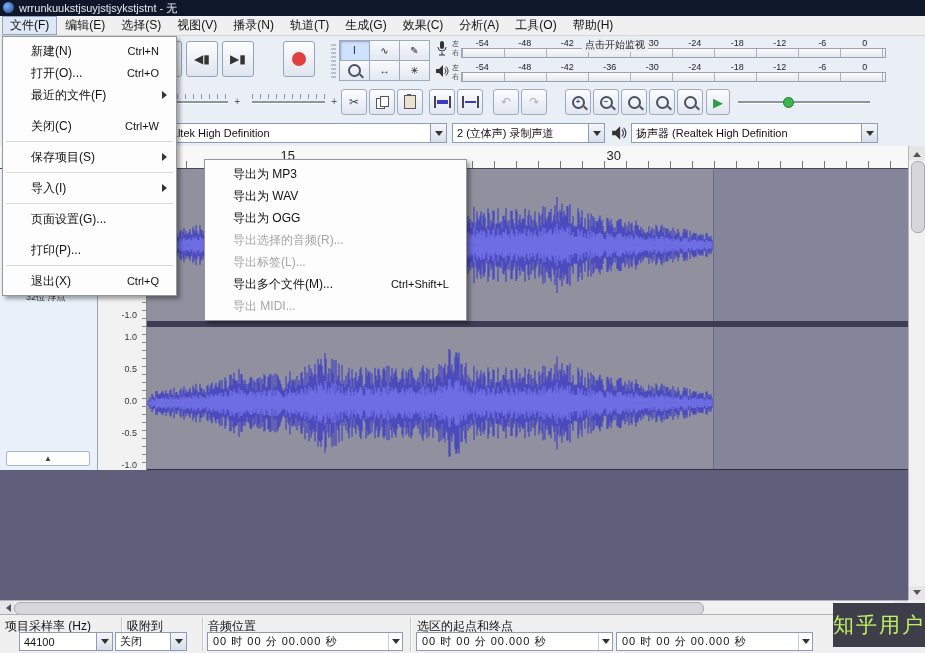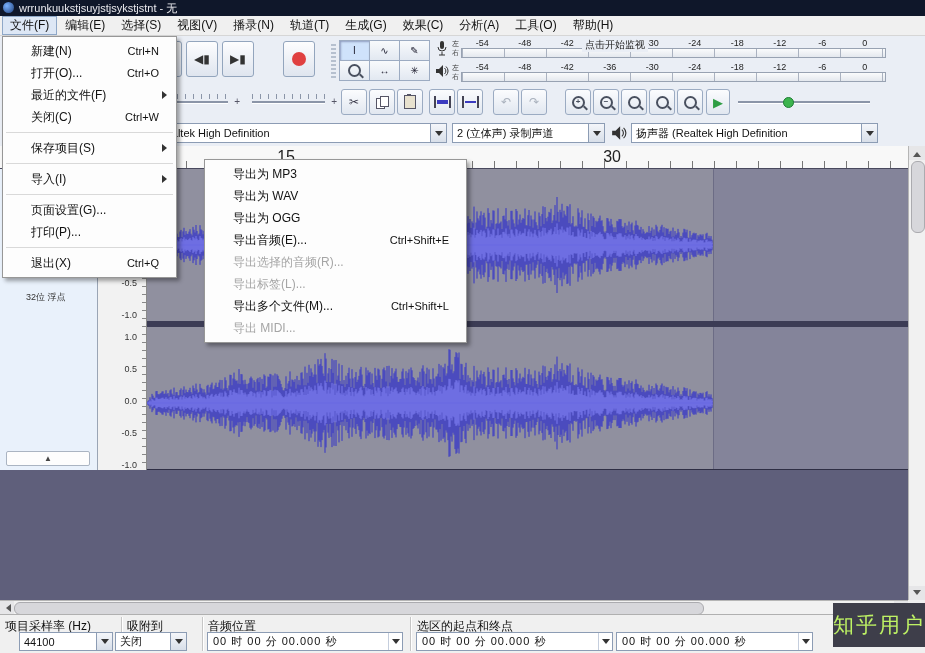--- a/index.html
+++ b/index.html
@@ -77,21 +77,21 @@
     align-items:center;box-sizing:border-box;font-size:11px;}
   .combo .ctext{flex:1;padding-left:4px;white-space:nowrap;overflow:hidden;}
   .combo .carrow{width:15px;align-self:stretch;background:linear-gradient(#f4f6fa,#d8dfe9);
     border-left:1px solid #8c9cb4;display:flex;align-items:center;justify-content:center;}
   .combo .carrow::after{content:'';border:4px solid transparent;border-top:5px solid #333;margin-top:4px;}
   .dev-icon{position:absolute;top:5px;}
   
   .ruler{position:absolute;left:0;top:146px;width:908px;height:22px;background:#f8f8f8;border-bottom:1px solid #8a8a8a;}
   .ruler-ticks{position:absolute;left:98px;right:0;bottom:0;height:7px;
     background:repeating-linear-gradient(90deg,#777 0 1px,transparent 1px 22px);}
-  .r-label{position:absolute;top:2px;width:18px;text-align:right;font-size:16px;color:#222;}
+  .r-label{position:absolute;top:2px;width:18px;text-align:right;font-size:13px;color:#222;}
   
   .track-area{position:absolute;left:0;top:168px;width:908px;height:302px;border-top:1px solid #49495e;box-sizing:border-box;}
   .tpanel{position:absolute;left:0;top:0;width:98px;height:302px;background:#e9f1fb;border-right:1px solid #9aa5b5;box-sizing:border-box;}
   .bit-format{position:absolute;left:26px;top:122px;font-size:9px;color:#333;}
   .collapse-btn{position:absolute;left:6px;bottom:5px;width:84px;height:15px;background:#fdfdfd;
     border:1px solid #aab4c2;border-radius:2px;font-size:8px;line-height:13px;text-align:center;color:#444;padding:0;}
   .vruler{position:absolute;left:98px;top:0;width:49px;height:302px;background:#f2f2f2;border-right:1px solid #8a8a8a;box-sizing:border-box;}
   .vruler::before{content:'';position:absolute;right:0;top:0;bottom:0;width:4px;
     background:repeating-linear-gradient(0deg,#888 0 1px,transparent 1px 8px);}
   .scale-col{position:absolute;left:0;right:9px;display:flex;flex-direction:column;justify-content:space-between;
@@ -139,21 +139,21 @@
   .watermark{position:absolute;left:833px;top:603px;width:92px;height:44px;background:#3e3e4a;color:#bef264;
     display:flex;align-items:center;justify-content:center;font-size:21px;letter-spacing:2px;z-index:70;}
   
   .popup{position:absolute;background:#fdfdfd;border:1px solid #979797;box-shadow:3px 3px 4px rgba(0,0,0,.35);
     padding:3px 0;z-index:60;box-sizing:border-box;}
   .file-menu{left:2px;top:36px;width:175px;}
   .export-menu{left:204px;top:159px;width:263px;}
   .menu-item{position:relative;height:22px;display:flex;align-items:center;padding:0 5px 0 28px;font-size:12px;color:#111;}
   .menu-item.highlight{background:#3d7bd8;color:#fff;}
   .menu-item.disabled{color:#a5a5a5;}
-  .menu-item.sep_after{margin-bottom:9px;}
+  .menu-item.sep_after{margin-bottom:9px;margin-top:9px;}
   .menu-item.sep_after::after{content:'';position:absolute;left:3px;right:3px;bottom:-5px;border-top:1px solid #d9d9d9;}
   .mi-shortcut{margin-left:auto;padding-left:18px;font-size:11px;}
   .mi-arrow{width:12px;display:flex;justify-content:flex-end;}
   .mi-arrow::after{content:'';width:0;height:0;border:4px solid transparent;border-left:5px solid #333;visibility:hidden;}
   .menu-item.submenu .mi-arrow::after{visibility:visible;}
   .menu-item.highlight .mi-arrow::after{border-left-color:#fff;}
 </style>
 </head>
 <body>
 
@@ -519,25 +519,20 @@
       <div class="menu-item">
     <span class="mi-label">导出为 WAV</span>
     <span class="mi-shortcut"></span>
     <span class="mi-arrow"></span>
   </div>
       <div class="menu-item">
     <span class="mi-label">导出为 OGG</span>
     <span class="mi-shortcut"></span>
     <span class="mi-arrow"></span>
   </div>
-      <div class="menu-item">
-    <span class="mi-label">导出音频(E)...</span>
-    <span class="mi-shortcut">Ctrl+Shift+E</span>
-    <span class="mi-arrow"></span>
-  </div>
       <div class="menu-item disabled">
     <span class="mi-label">导出选择的音频(R)...</span>
     <span class="mi-shortcut"></span>
     <span class="mi-arrow"></span>
   </div>
       <div class="menu-item disabled">
     <span class="mi-label">导出标签(L)...</span>
     <span class="mi-shortcut"></span>
     <span class="mi-arrow"></span>
   </div>

